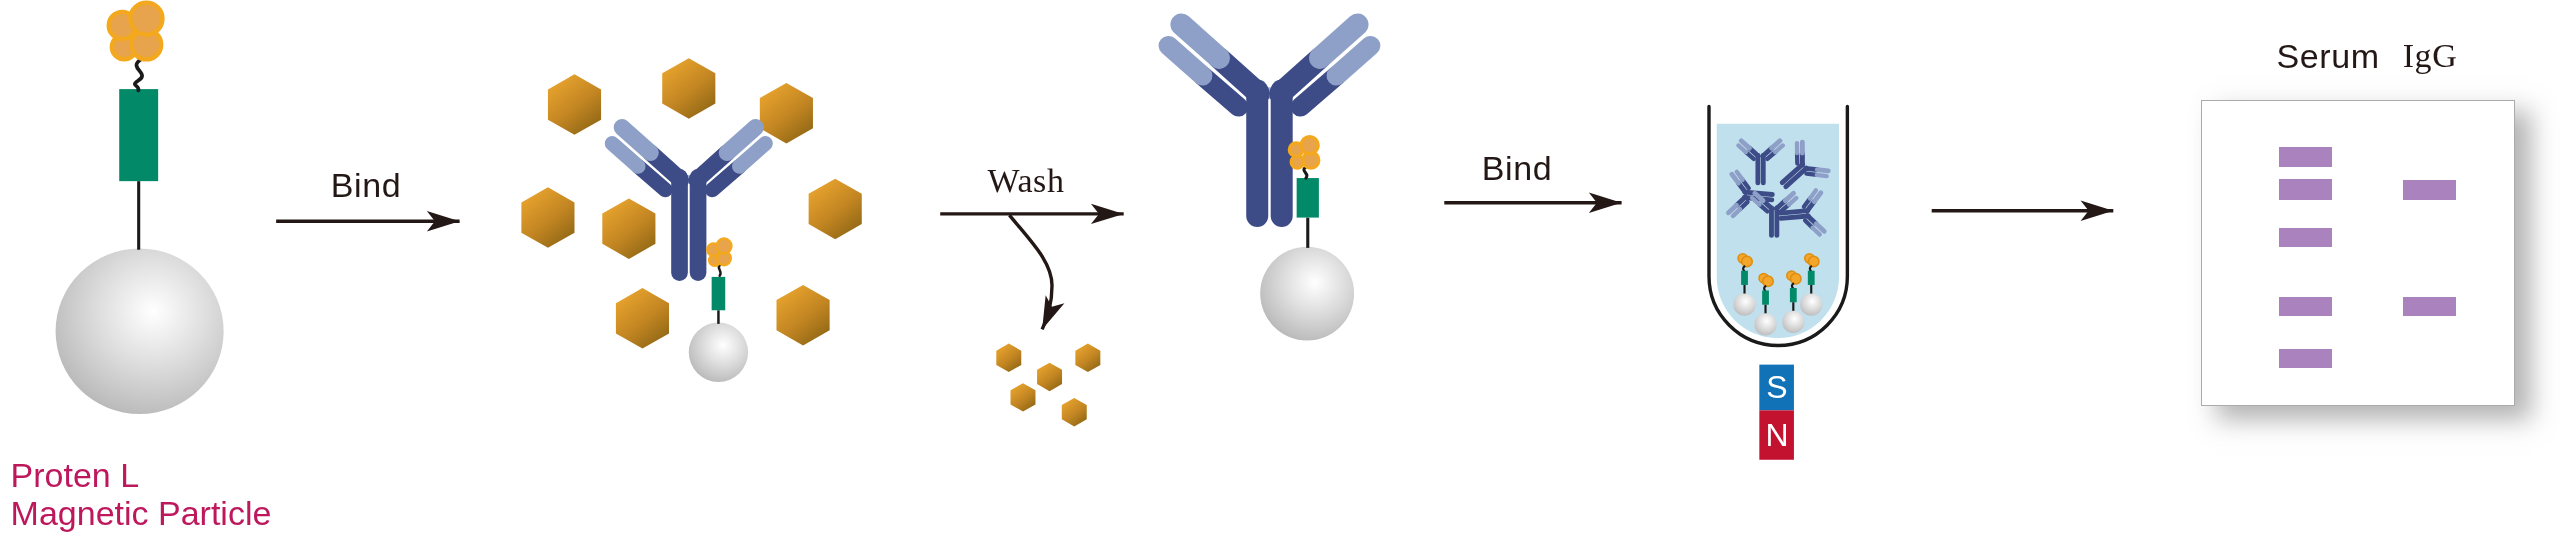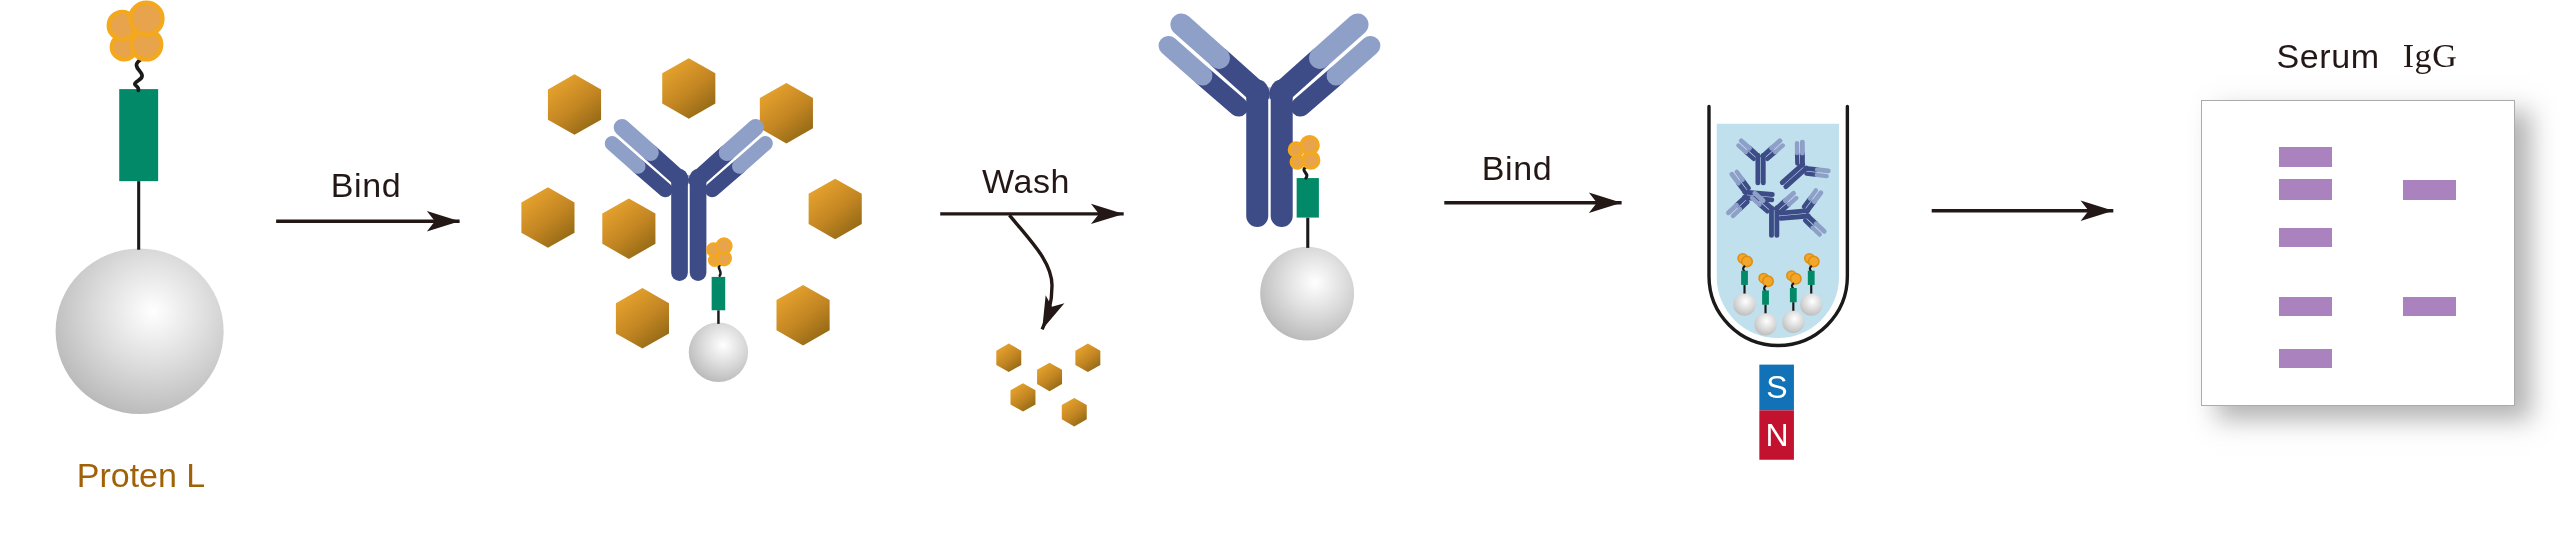--- a/index.html
+++ b/index.html
@@ -2,21 +2,21 @@
 <html style="font-size:10px"><head>
 <meta charset="utf-8">
 <style>
   html,body{margin:0;padding:0;background:#ffffff;}
   .canvas{position:relative;width:2576px;height:547px;background:#ffffff;overflow:hidden;
           font-family:"Liberation Sans", sans-serif;}
   .canvas svg{position:absolute;left:0;top:0;}
   .lbl{position:absolute;transform:translateX(-50%);white-space:nowrap;
        font-size:34px;color:#231815;letter-spacing:0.6px;}
   .caption{position:absolute;left:141px;top:456px;transform:translateX(-50%);
-           text-align:left;font-size:34px;line-height:38px;color:#a16207;white-space:nowrap;}
+           text-align:left;font-size:34px;line-height:38px;color:#be185d;white-space:nowrap;}
   .pole{position:absolute;transform:translateX(-50%);font-size:32px;color:#ffffff;}
   .gel{position:absolute;left:2201px;top:100px;width:314px;height:306px;
        background:#ffffff;border:1.9px solid #a9abae;box-sizing:border-box;
        box-shadow:16px 12.4px 23.5px 1.2px rgba(105,105,105,0.5);}
   .band{position:absolute;}
 </style>
 </head>
 <body>
 
 <div class="canvas">
@@ -158,25 +158,26 @@
     </g>
     <g>
       <rect x="2848" y="590" width="56" height="74" fill="#1272b8"></rect>
       <rect x="2848" y="664" width="56" height="80" fill="#c31230"></rect>
     </g>
 
     <path d="M 3127,341 H 3421" stroke="#231815" stroke-width="5.5" fill="none" marker-end="url(#barb)"></path>
   </svg>
 
   <div class="lbl" style="left:366px;top:166px;">Bind</div>
-  <div class="lbl" style="left:1026px;top:162px;">Wash</div>
+  <div class="lbl" style="left:1026px;top:162px;font-family:Liberation Serif, serif;">Wash</div>
   <div class="lbl" style="left:1517px;top:149px;">Bind</div>
 
   <div class="caption">
     <div>Proten L</div>
+    <div>Magnetic Particle</div>
   </div>
 
   <div class="pole" style="left:1777px;top:369px;">S</div>
   <div class="pole" style="left:1777px;top:417px;">N</div>
 
   <div class="lbl" style="left:2292px;top:37px;margin-left:36px;">Serum</div>
   <div class="lbl" style="left:2430px;top:37px;font-family:Liberation Serif, serif;">IgG</div>
   <div class="gel" id="gel-box">
       <div class="band" style="left: 77px; width: 53px; top: 46px; height: 20px; background: rgb(169, 130, 190);"></div>
       <div class="band" style="left: 77px; width: 53px; top: 78px; height: 21px; background: rgb(169, 130, 190);"></div>

